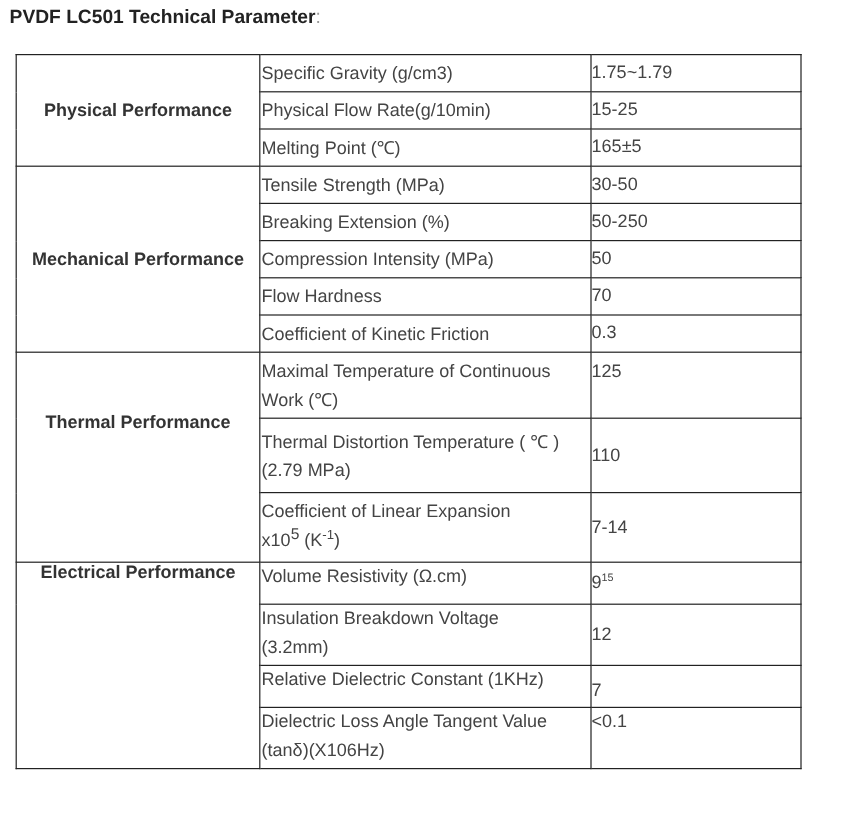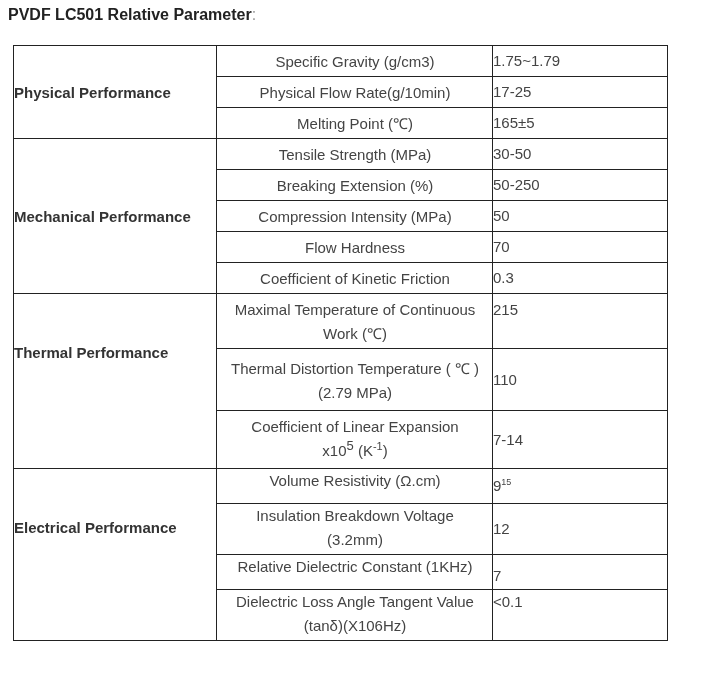--- a/index.html
+++ b/index.html
@@ -1,43 +1,43 @@
 <!DOCTYPE html>
 <html><head>
 <meta charset="utf-8">
 <style>
   html, body { margin:0; padding:0; background:#ffffff; }
   body { width:706px; height:684px; position:relative; overflow:hidden; font-family:"Liberation Sans", sans-serif; color:#333333; }
   .title { position:absolute; left:8px; top:6px; font-size:16px; font-weight:bold; color:#222222; }
   .title .colon { font-weight:normal; color:#999; }
   table { position:absolute; left:13px; top:45px; border-collapse:collapse; width:655px; }
   td { border:1px solid #222222; font-size:15px; color:#444444; padding:0; }
-  td.group { width:202px; text-align:left; font-weight:bold; color:#333333; font-size:15px; vertical-align:middle; }
-  td.param { width:274px; text-align:center; vertical-align:top; padding:4px 0 2px 1px; line-height:24px; }
+  td.group { width:202px; text-align:center; font-weight:bold; color:#333333; font-size:15px; vertical-align:middle; }
+  td.param { width:274px; text-align:left; vertical-align:top; padding:4px 0 2px 1px; line-height:24px; }
   td.val { vertical-align:middle; line-height:24px; }
   td.val.top { vertical-align:top; padding-top:4px; }
   sup { font-size:11px; line-height:0; }
   .small-sup { font-size:9px; }
 </style>
 </head>
 <body>
 
-<div class="title"><span>PVDF LC501 Relative Parameter</span><span class="colon">:</span></div>
+<div class="title"><span>PVDF LC501 Technical Parameter</span><span class="colon">:</span></div>
 
 <table>
 
   <tbody>
       <tr style="height:30px">
     <td class="group" rowspan="3">Physical Performance</td>
     <td class="param">Specific Gravity (g/cm3)</td>
     <td class="val">1.75~1.79</td>
   </tr>
   <tr style="height:30px">
     <td class="param">Physical Flow Rate(g/10min)</td>
-    <td class="val">17-25</td>
+    <td class="val">15-25</td>
   </tr>
   <tr style="height:30px">
     <td class="param">Melting Point (℃)</td>
     <td class="val">165±5</td>
   </tr>
 
   <tr style="height:30px">
     <td class="group" rowspan="5">Mechanical Performance</td>
     <td class="param">Tensile Strength (MPa)</td>
     <td class="val">30-50</td>
@@ -55,33 +55,33 @@
     <td class="val">70</td>
   </tr>
   <tr style="height:30px">
     <td class="param">Coefficient of Kinetic Friction</td>
     <td class="val">0.3</td>
   </tr>
 
   <tr style="height:51px">
     <td class="group" rowspan="3" style="vertical-align:top;padding-top:50px;">Thermal Performance</td>
     <td class="param"><span>Maximal Temperature of Continuous</span><br><span>Work (℃)</span></td>
-    <td class="val top">215</td>
+    <td class="val top">125</td>
   </tr>
   <tr style="height:62px">
     <td class="param" style="padding-top:8px"><span>Thermal Distortion Temperature ( ℃ )</span><br><span>(2.79 MPa)</span></td>
     <td class="val">110</td>
   </tr>
   <tr style="height:58px">
     <td class="param"><span>Coefficient of Linear Expansion</span><br><span>x10</span><sup style="font-size:13px">5</sup><span> (K</span><sup>-1</sup><span>)</span></td>
     <td class="val">7-14</td>
   </tr>
 
   <tr style="height:35px">
-    <td class="group" rowspan="4" style="vertical-align:top;padding-top:50px;">Electrical Performance</td>
+    <td class="group" rowspan="4" style="vertical-align:top;">Electrical Performance</td>
     <td class="param" style="padding-top:0">Volume Resistivity (Ω.cm)</td>
     <td class="val"><span>9</span><sup class="small-sup">15</sup></td>
   </tr>
   <tr style="height:50px">
     <td class="param" style="padding-top:0"><span>Insulation Breakdown Voltage</span><br><span>(3.2mm)</span></td>
     <td class="val">12</td>
   </tr>
   <tr style="height:35px">
     <td class="param" style="padding-top:0">Relative Dielectric Constant (1KHz)</td>
     <td class="val" style="padding-top:8px">7</td>

